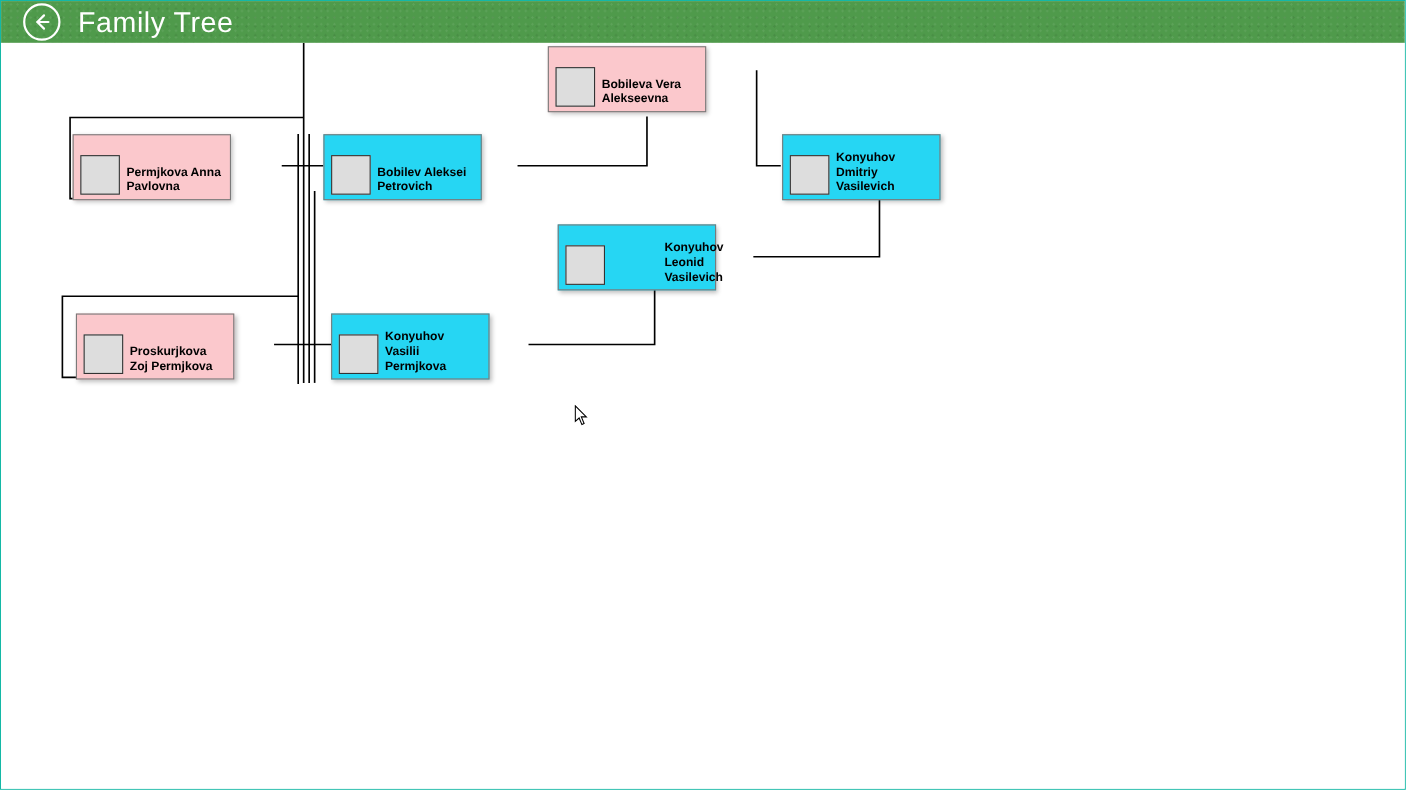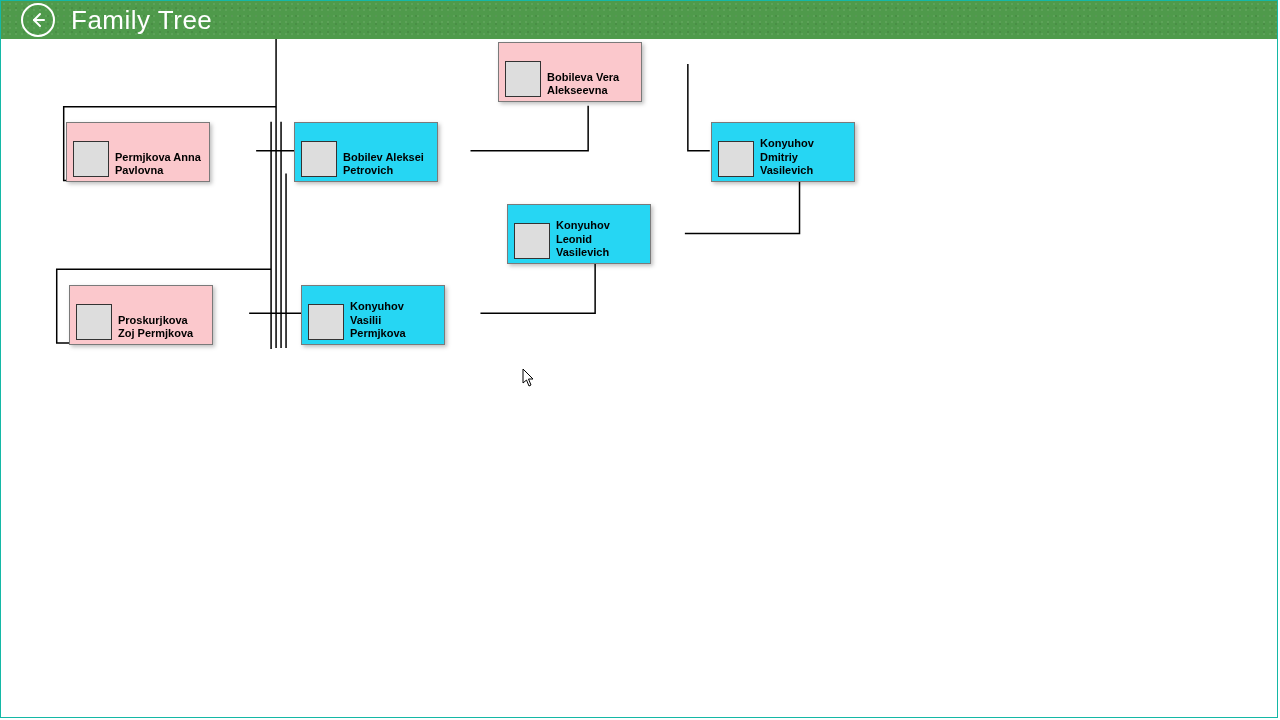--- a/index.html
+++ b/index.html
@@ -152,21 +152,21 @@
     </div>
     <div class="person male" style="left:293px; top:83px;">
       <div class="photo"></div>
       <div class="name">Bobilev Aleksei Petrovich</div>
     </div>
     <div class="person male" style="left:710px; top:83px;">
       <div class="photo"></div>
       <div class="name">Konyuhov Dmitriy Vasilevich</div>
     </div>
 
-    <div class="person male" style="left:506px; top:165px;">
+    <div class="person male" style="left:506px; top:165px;gap:48px;">
       <div class="photo"></div>
       <div class="name">Konyuhov Leonid Vasilevich</div>
     </div>
 
     <div class="person female" style="left:68px; top:246px;">
       <div class="photo"></div>
       <div class="name">Proskurjkova Zoj Permjkova</div>
     </div>
     <div class="person male" style="left:300px; top:246px;">
       <div class="photo"></div>

